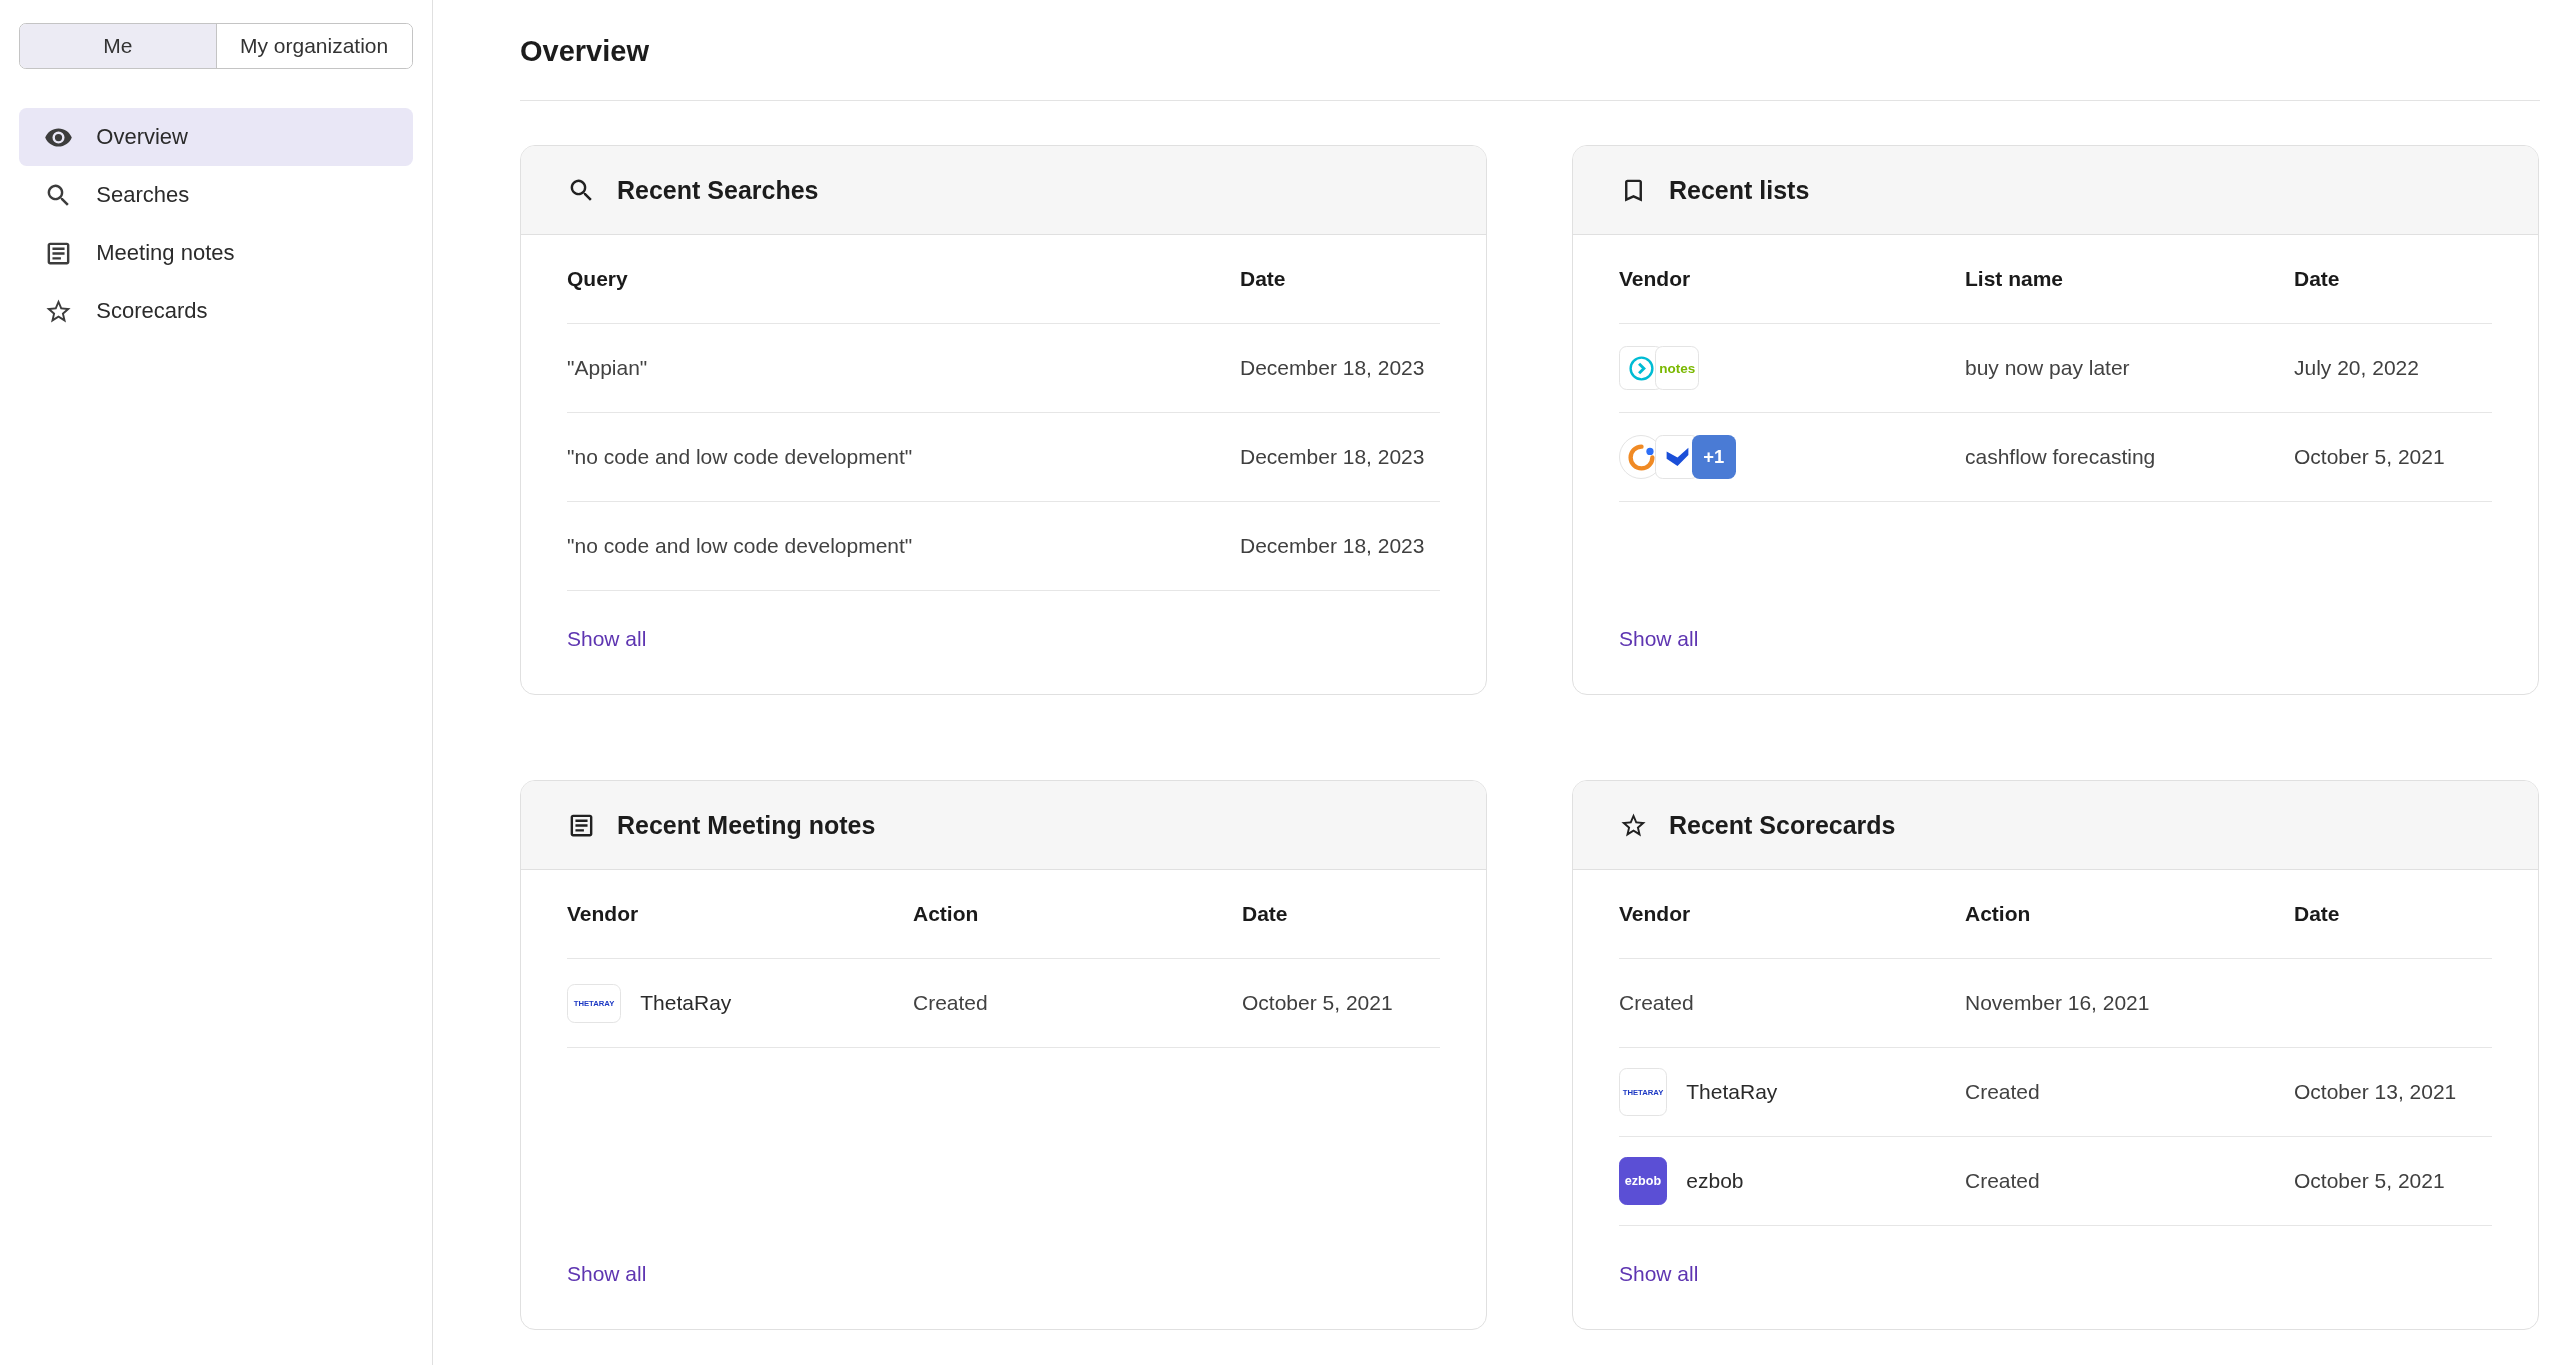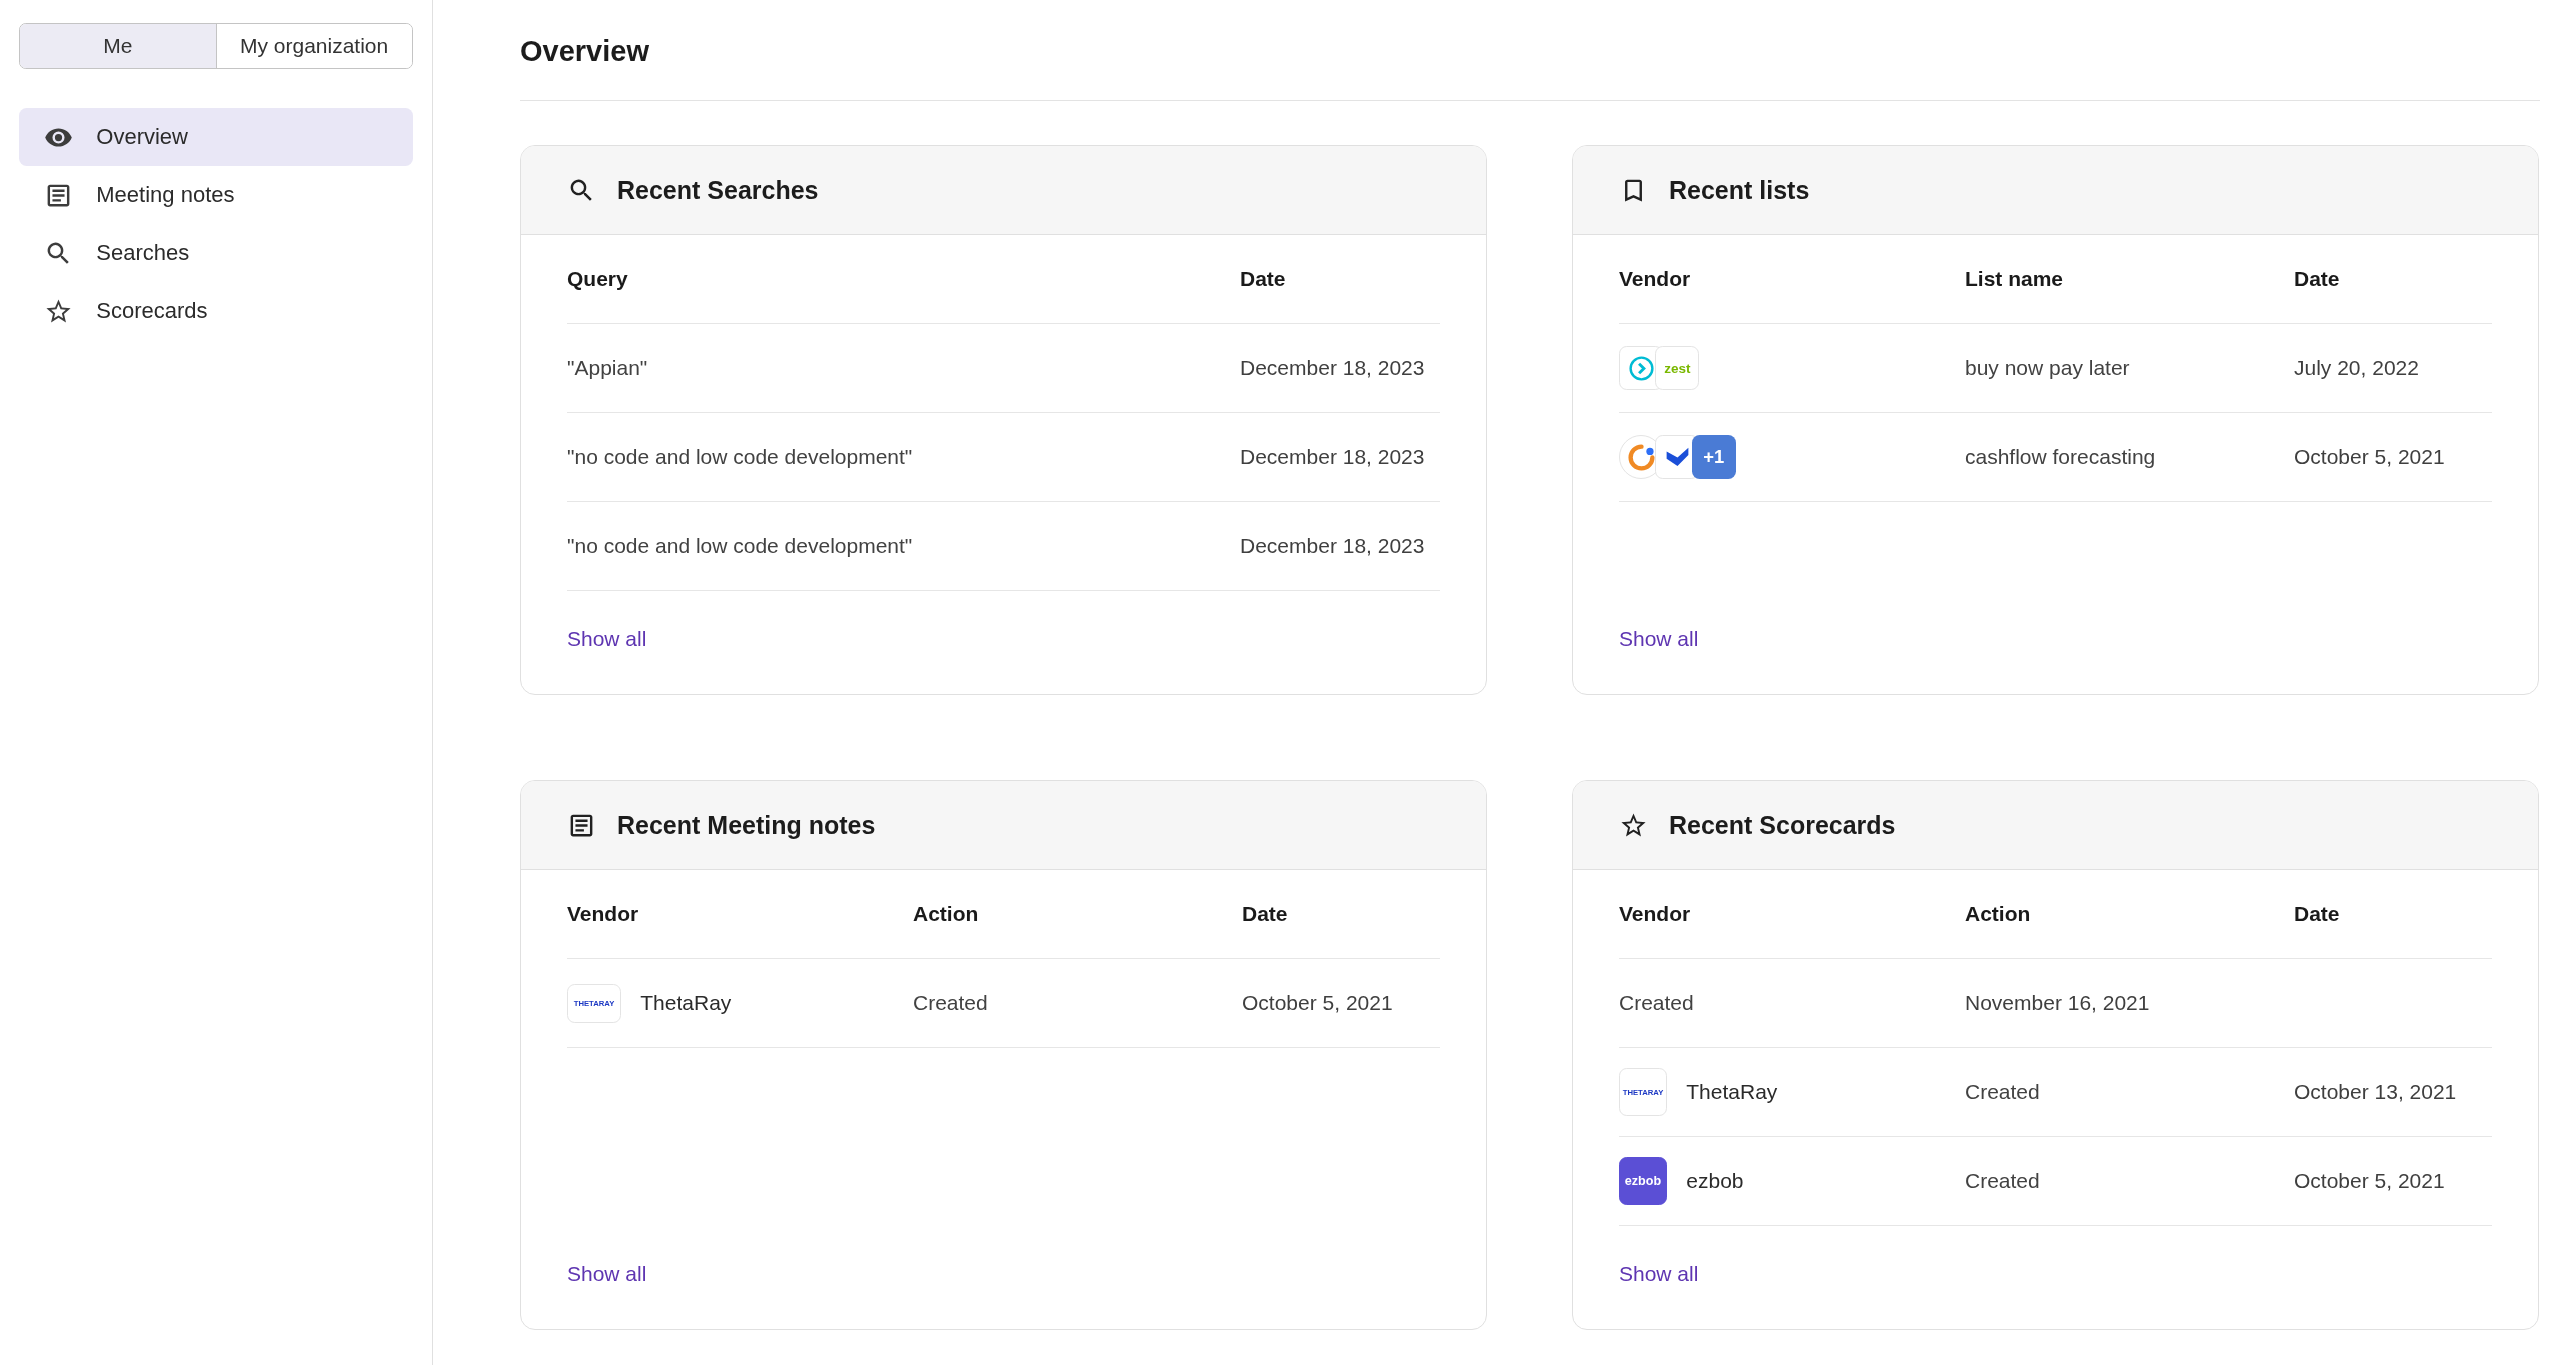--- a/index.html
+++ b/index.html
@@ -113,32 +113,32 @@
       <span class="nicon">
         <svg viewBox="0 0 24 24" fill="currentColor">
             <path d="M12 4.5C7 4.5 2.73 7.61 1 12c1.73 4.39 6 7.5 11 7.5s9.27-3.11 11-7.5c-1.73-4.39-6-7.5-11-7.5zM12 17a5 5 0 1 1 0-10 5 5 0 0 1 0 10zm0-8a3 3 0 1 0 0 6 3 3 0 0 0 0-6z"></path>
           </svg>
       </span>
       <span>Overview</span>
     </div>
     <div class="nav-item">
       <span class="nicon">
         <svg viewBox="0 0 24 24" fill="currentColor">
+            <path d="M15.5 14h-.79l-.28-.27a6.5 6.5 0 1 0-.7.7l.27.28v.79l5 4.99L20.49 19l-4.99-5zm-6 0A4.5 4.5 0 1 1 14 9.5 4.5 4.5 0 0 1 9.5 14z"></path>
+          </svg>
+      </span>
+      <span>Searches</span>
+    </div>
+    <div class="nav-item">
+      <span class="nicon">
+        <svg viewBox="0 0 24 24" fill="currentColor">
             <path d="M19 3H5c-1.1 0-2 .9-2 2v14c0 1.1.9 2 2 2h14c1.1 0 2-.9 2-2V5c0-1.1-.9-2-2-2zm0 16H5V5h14v14zM7 7h10v2H7zm0 4h10v2H7zm0 4h7v2H7z"></path>
           </svg>
       </span>
       <span>Meeting notes</span>
-    </div>
-    <div class="nav-item">
-      <span class="nicon">
-        <svg viewBox="0 0 24 24" fill="currentColor">
-            <path d="M15.5 14h-.79l-.28-.27a6.5 6.5 0 1 0-.7.7l.27.28v.79l5 4.99L20.49 19l-4.99-5zm-6 0A4.5 4.5 0 1 1 14 9.5 4.5 4.5 0 0 1 9.5 14z"></path>
-          </svg>
-      </span>
-      <span>Searches</span>
     </div>
     <div class="nav-item">
       <span class="nicon">
         <svg viewBox="0 0 24 24" fill="currentColor">
             <path d="M22 9.24l-7.19-.62L12 2 9.19 8.63 2 9.24l5.46 4.73L5.82 21 12 17.27 18.18 21l-1.63-7.03L22 9.24zM12 15.4l-3.76 2.27 1-4.28-3.32-2.88 4.38-.38L12 6.1l1.71 4.04 4.38.38-3.32 2.88 1 4.28L12 15.4z"></path>
           </svg>
       </span>
       <span>Scorecards</span>
     </div>
   </nav>
@@ -199,21 +199,21 @@
         </div>
 
         <div class="trow cols-vld">
           <span class="logo-cluster">
             <span class="logo">
               <svg viewBox="0 0 24 24">
                   <circle cx="12" cy="12" r="9" fill="none" stroke="#00BCD4" stroke-width="2"></circle>
                   <path d="M10 8l4 4-4 4" fill="none" stroke="#00BCD4" stroke-width="2.4"></path>
                 </svg>
             </span>
-            <span class="logo logo-zest">zest</span>
+            <span class="logo logo-zest">notes</span>
           </span>
           <span>buy now pay later</span>
           <span class="cell-date">July 20, 2022</span>
         </div>
 
         <div class="trow cols-vld">
           <span class="logo-cluster">
             <span class="logo circle">
               <svg viewBox="0 0 24 24">
                   <path d="M12 3a9 9 0 1 0 9 9" fill="none" stroke="#F08A24" stroke-width="3.6" stroke-linecap="round"></path>

